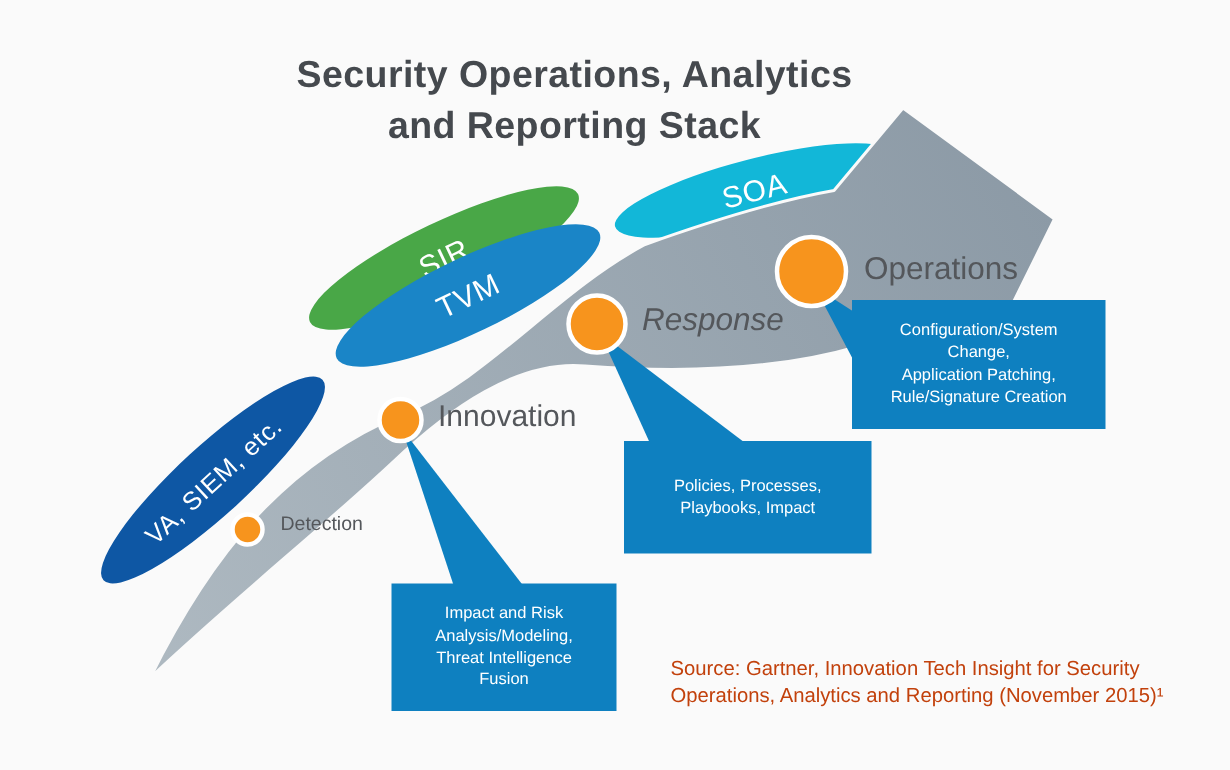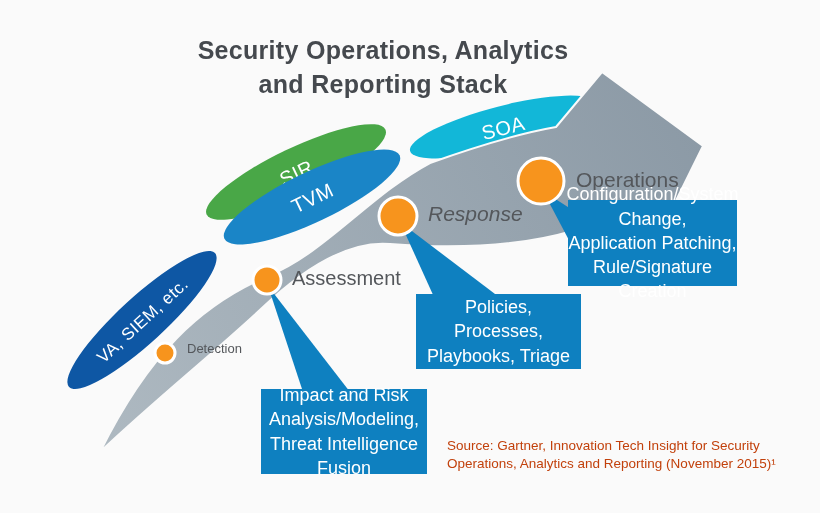--- a/index.html
+++ b/index.html
@@ -37,31 +37,31 @@
     color:#54575b;
     white-space:nowrap;
   }
   .lbl-detection{left:187px;top:341px;font-size:13px;}
   .lbl-assessment{left:292px;top:267px;font-size:20px;}
   .lbl-response{left:428px;top:202px;font-size:21px;font-style:italic;}
   .lbl-mitigation{left:576px;top:168px;font-size:21px;}
   .callout{
     position:absolute;
     color:#ffffff;
-    font-size:18px;
+    font-size:11px;
     line-height:1.35;
     text-align:center;
     white-space:pre-line;
     display:flex;
     align-items:center;
     justify-content:center;
     padding:2px 4px;
     box-sizing:border-box;
   }
-  .callout-impact{left:261px;top:389px;width:166px;height:85px;}
+  .callout-impact{left:261px;top:389px;width:150px;height:85px;}
   .callout-policies{left:416px;top:294px;width:165px;height:75px;}
   .callout-config{left:568px;top:200px;width:169px;height:86px;}
   .source{
     position:absolute;
     left:447px;
     top:437px;
     width:330px;
     font-size:13.5px;
     line-height:1.32;
     color:#c2410c;
@@ -126,30 +126,30 @@
     <circle cx="165" cy="353" r="10" stroke="#ffffff" stroke-width="3" fill="#f7941d"></circle>
     <circle cx="267" cy="280" r="14" stroke="#ffffff" stroke-width="3" fill="#f7941d"></circle>
     <circle cx="398" cy="216" r="19" stroke="#ffffff" stroke-width="3" fill="#f7941d"></circle>
     <circle cx="541" cy="181" r="23" stroke="#ffffff" stroke-width="3" fill="#f7941d"></circle>
   </svg>
 
   <div class="title">Security Operations, Analytics
 and Reporting Stack</div>
 
   <div class="milestone-label lbl-detection">Detection</div>
-  <div class="milestone-label lbl-assessment">Assessment</div>
+  <div class="milestone-label lbl-assessment">Innovation</div>
   <div class="milestone-label lbl-response">Response</div>
   <div class="milestone-label lbl-mitigation">Operations</div>
 
   <div class="callout callout-impact" style="background-color: rgb(14, 128, 192);">Impact and Risk
 Analysis/Modeling,
 Threat Intelligence
 Fusion</div>
   <div class="callout callout-policies" style="background-color: rgb(14, 128, 192);">Policies, Processes,
-Playbooks, Triage</div>
+Playbooks, Impact</div>
   <div class="callout callout-config" style="background-color: rgb(14, 128, 192);">Configuration/System
 Change,
 Application Patching,
 Rule/Signature Creation</div>
 
   <div class="source">Source: Gartner, Innovation Tech Insight for Security
 Operations, Analytics and Reporting (November 2015)¹</div>
 
 </div>
 

